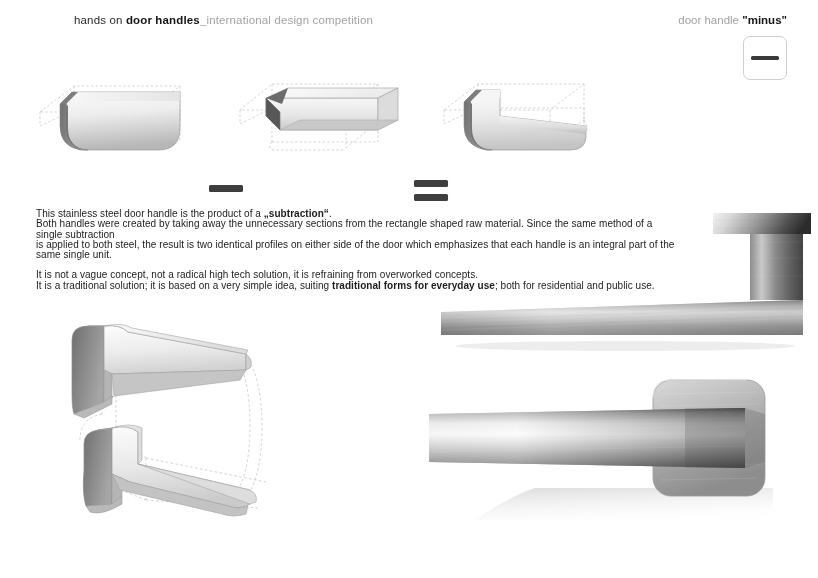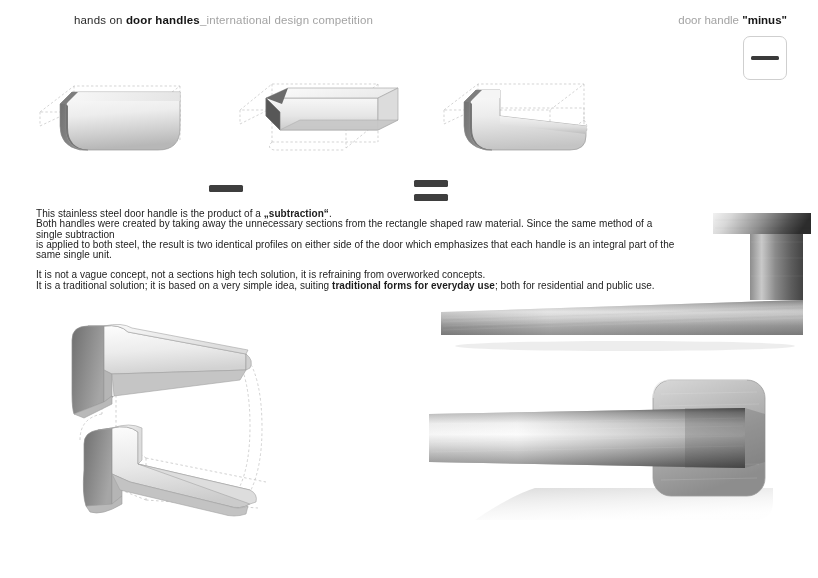--- a/index.html
+++ b/index.html
@@ -236,21 +236,21 @@
     <path d="M30 32 L42 20 L48 20 L36 32 Z" fill="#7e7e7e" stroke="none"></path>
     <path d="M36 32 L36 58 Q36 78 56 80 L58 80 Q38 78 38 58 L38 34 Z" fill="#6b6b6b" opacity="0.9"></path>
   </svg>
 </div>
 
 <div id="bodytext">
   <p><span>This stainless steel door handle is the product of a </span><b>„subtraction“</b><span>.</span></p>
   <p>Both handles were created by taking away the unnecessary sections from the rectangle shaped raw material. Since the same method of a single subtraction</p>
   <p>is applied to both steel, the result is two identical profiles on either side of the door which emphasizes that each handle is an integral part of the same single unit.</p>
   <div class="gap"></div>
-  <p>It is not a vague concept, not a sections high tech solution, it is refraining from overworked concepts.</p>
+  <p>It is not a vague concept, not a radical high tech solution, it is refraining from overworked concepts.</p>
   <p><span>It is a traditional solution; it is based on a very simple idea, suiting </span><b>traditional forms for everyday use</b><span>; both for residential and public use.</span></p>
 </div>
 
 <svg id="fig-wire" width="250" height="220" viewBox="0 0 250 220">
   <defs>
     <linearGradient id="wTopFace" x1="0" y1="0" x2="0.2" y2="1">
       <stop offset="0%" stop-color="#fdfdfd"></stop>
       <stop offset="55%" stop-color="#ececec"></stop>
       <stop offset="100%" stop-color="#d2d2d2"></stop>
     </linearGradient>

